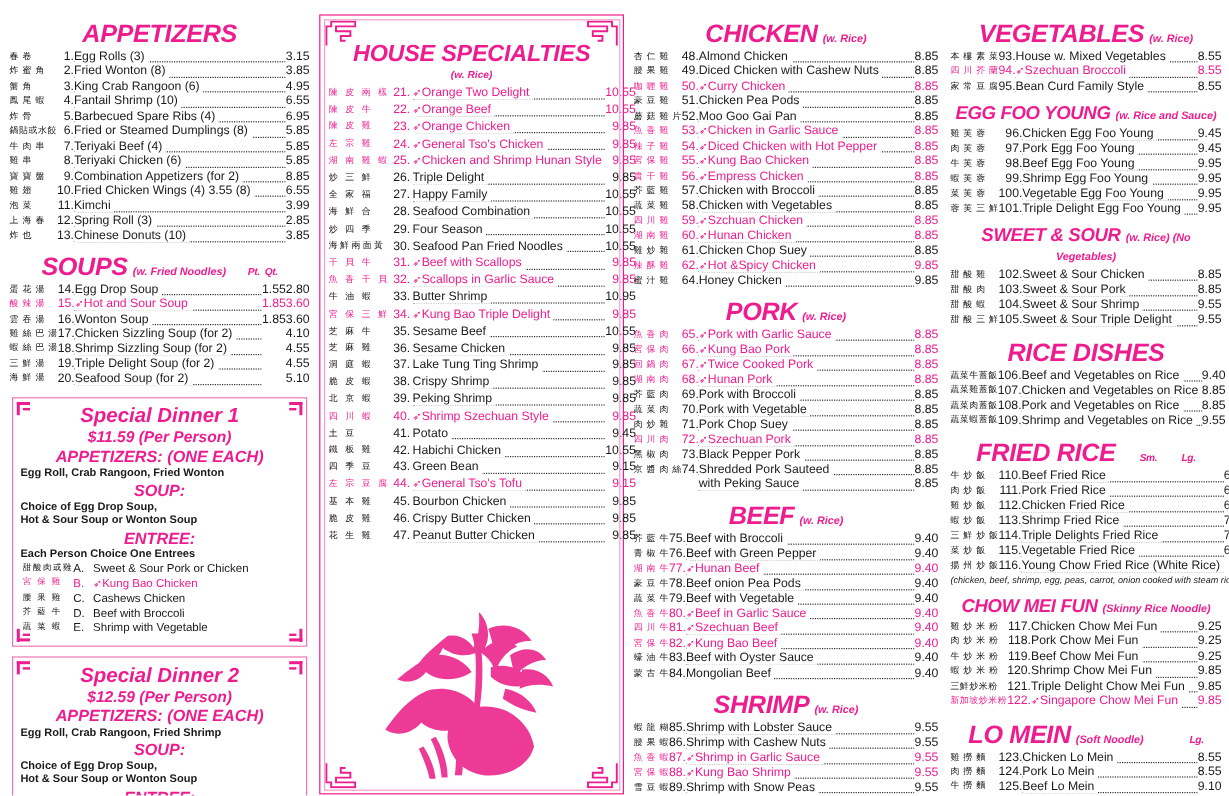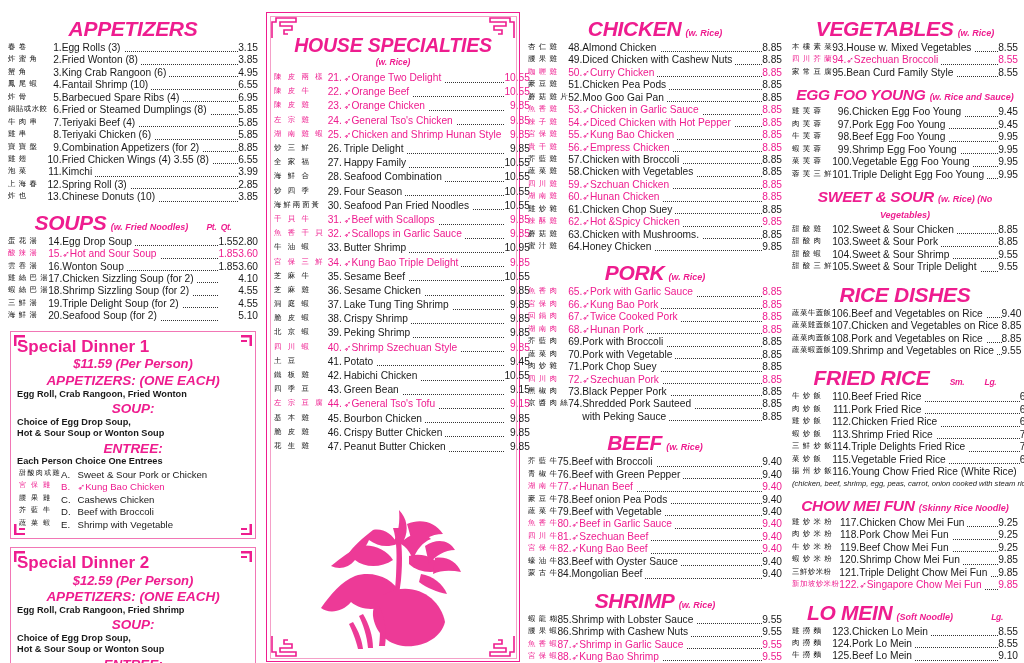--- a/index.html
+++ b/index.html
@@ -149,23 +149,24 @@
     width: 11px; height: 11px;
     background:
       linear-gradient(#ee1d8f,#ee1d8f) 0 8.5px/11px 2.5px no-repeat,
       linear-gradient(#ee1d8f,#ee1d8f) 0 0/2.5px 11px no-repeat,
       linear-gradient(#ee1d8f,#ee1d8f) 5px 4px/6px 2px no-repeat;
   }
   .sb-corner-bl { left: 3px; }
   .sb-corner-br { right: 3px; transform: scaleX(-1); }
 
   .sb-title {
-    text-align: left;
+    text-align: center;
     color: #ee1d8f;
     font-weight: bold;
+    font-style: italic;
     font-size: 17px;
     line-height: 1.1;
   }
   .sb-price {
     text-align: center;
     color: #ee1d8f;
     font-weight: bold;
     font-style: italic;
     font-size: 13px;
     line-height: 1.2;
@@ -782,26 +783,20 @@
             <td class="nm"><span class="dots"></span><span class="txt">Chicken Chop Suey</span></td>
             <td class="pr">8.85</td>
           </tr>
           <tr class="item-row hot">
             <td class="cn">辣 酥 雞</td>
             <td class="num">62.</td>
             <td class="nm"><span class="dots"></span><span class="txt"><span class="chili">➶</span>Hot &amp;Spicy Chicken</span></td>
             <td class="pr">9.85</td>
           </tr>
           <tr class="item-row">
-            <td class="cn">蘑 菇 雞</td>
-            <td class="num">63.</td>
-            <td class="nm"><span class="dots"></span><span class="txt">Chicken with Mushrooms.</span></td>
-            <td class="pr">8.85</td>
-          </tr>
-          <tr class="item-row">
             <td class="cn">蜜 汁 雞</td>
             <td class="num">64.</td>
             <td class="nm"><span class="dots"></span><span class="txt">Honey Chicken</span></td>
             <td class="pr">9.85</td>
           </tr>
         </tbody>
       </table>
 
     <div class="sec-head" style="margin-top:9px">
       <span class="big">PORK</span>

